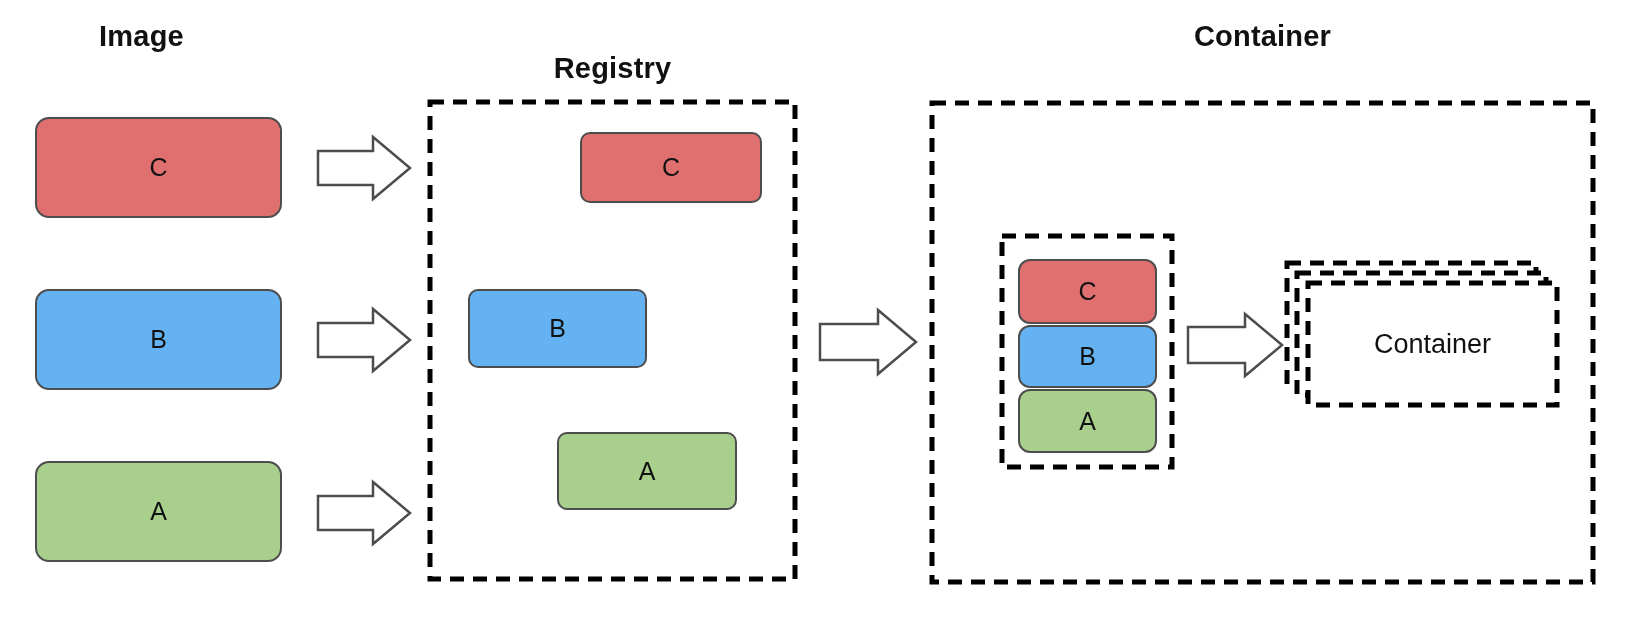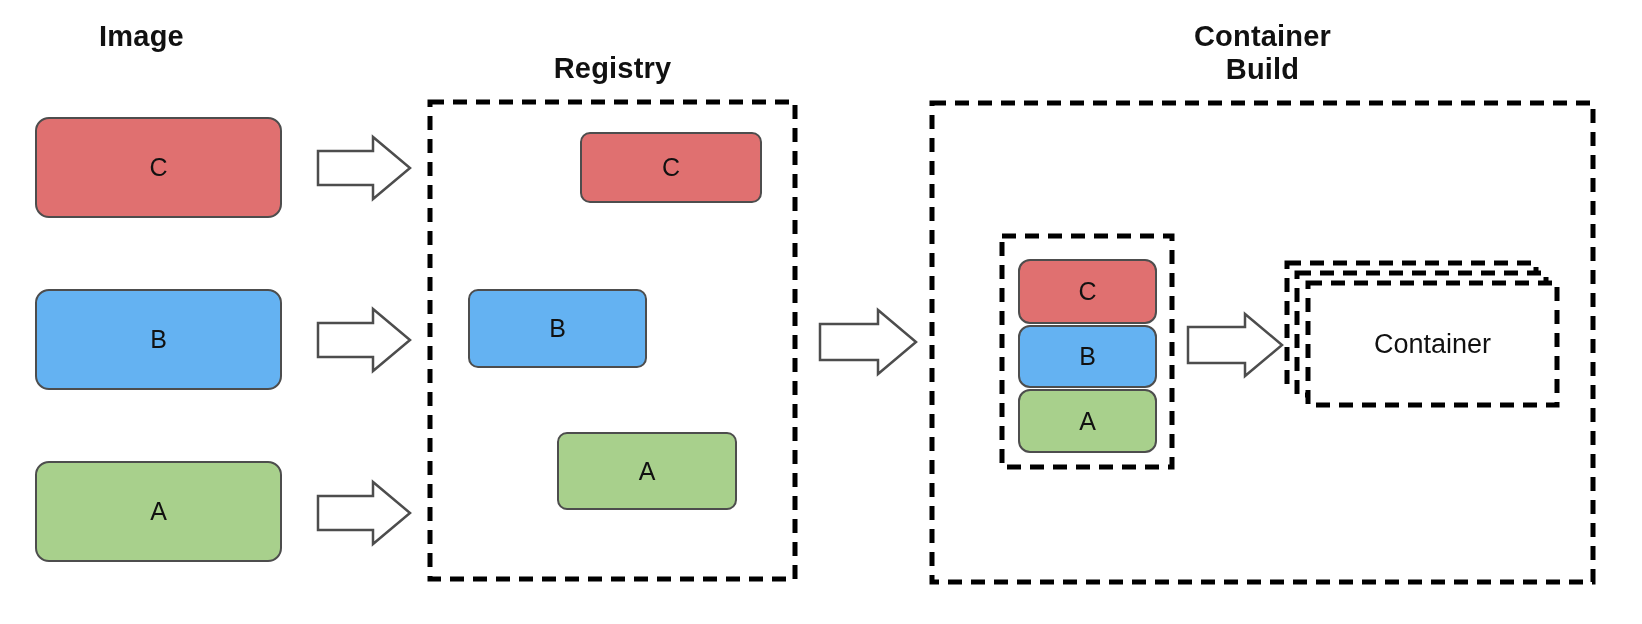--- a/index.html
+++ b/index.html
@@ -98,21 +98,20 @@
   </div>
   <div class="cbox r10" style="left: 468px; top: 289px; width: 179px; height: 79px; background-color: rgb(100, 178, 242); border-color: rgb(77, 77, 77);">
     <span>B</span>
   </div>
   <div class="cbox r10" style="left: 557px; top: 432px; width: 180px; height: 78px; background-color: rgb(168, 208, 140); border-color: rgb(77, 77, 77);">
     <span>A</span>
   </div>
 
   <div class="title" style="left:932px; top:20px; width:661px;">
     <span>Container</span>
-    <span>Build</span>
   </div>
   <div class="cbox r12" style="left: 1018px; top: 259px; width: 139px; height: 65px; background-color: rgb(224, 112, 112); border-color: rgb(77, 77, 77);">
     <span>C</span>
   </div>
   <div class="cbox r12" style="left: 1018px; top: 325px; width: 139px; height: 63px; background-color: rgb(100, 178, 242); border-color: rgb(77, 77, 77);">
     <span>B</span>
   </div>
   <div class="cbox r12" style="left: 1018px; top: 389px; width: 139px; height: 64px; background-color: rgb(168, 208, 140); border-color: rgb(77, 77, 77);">
     <span>A</span>
   </div>

